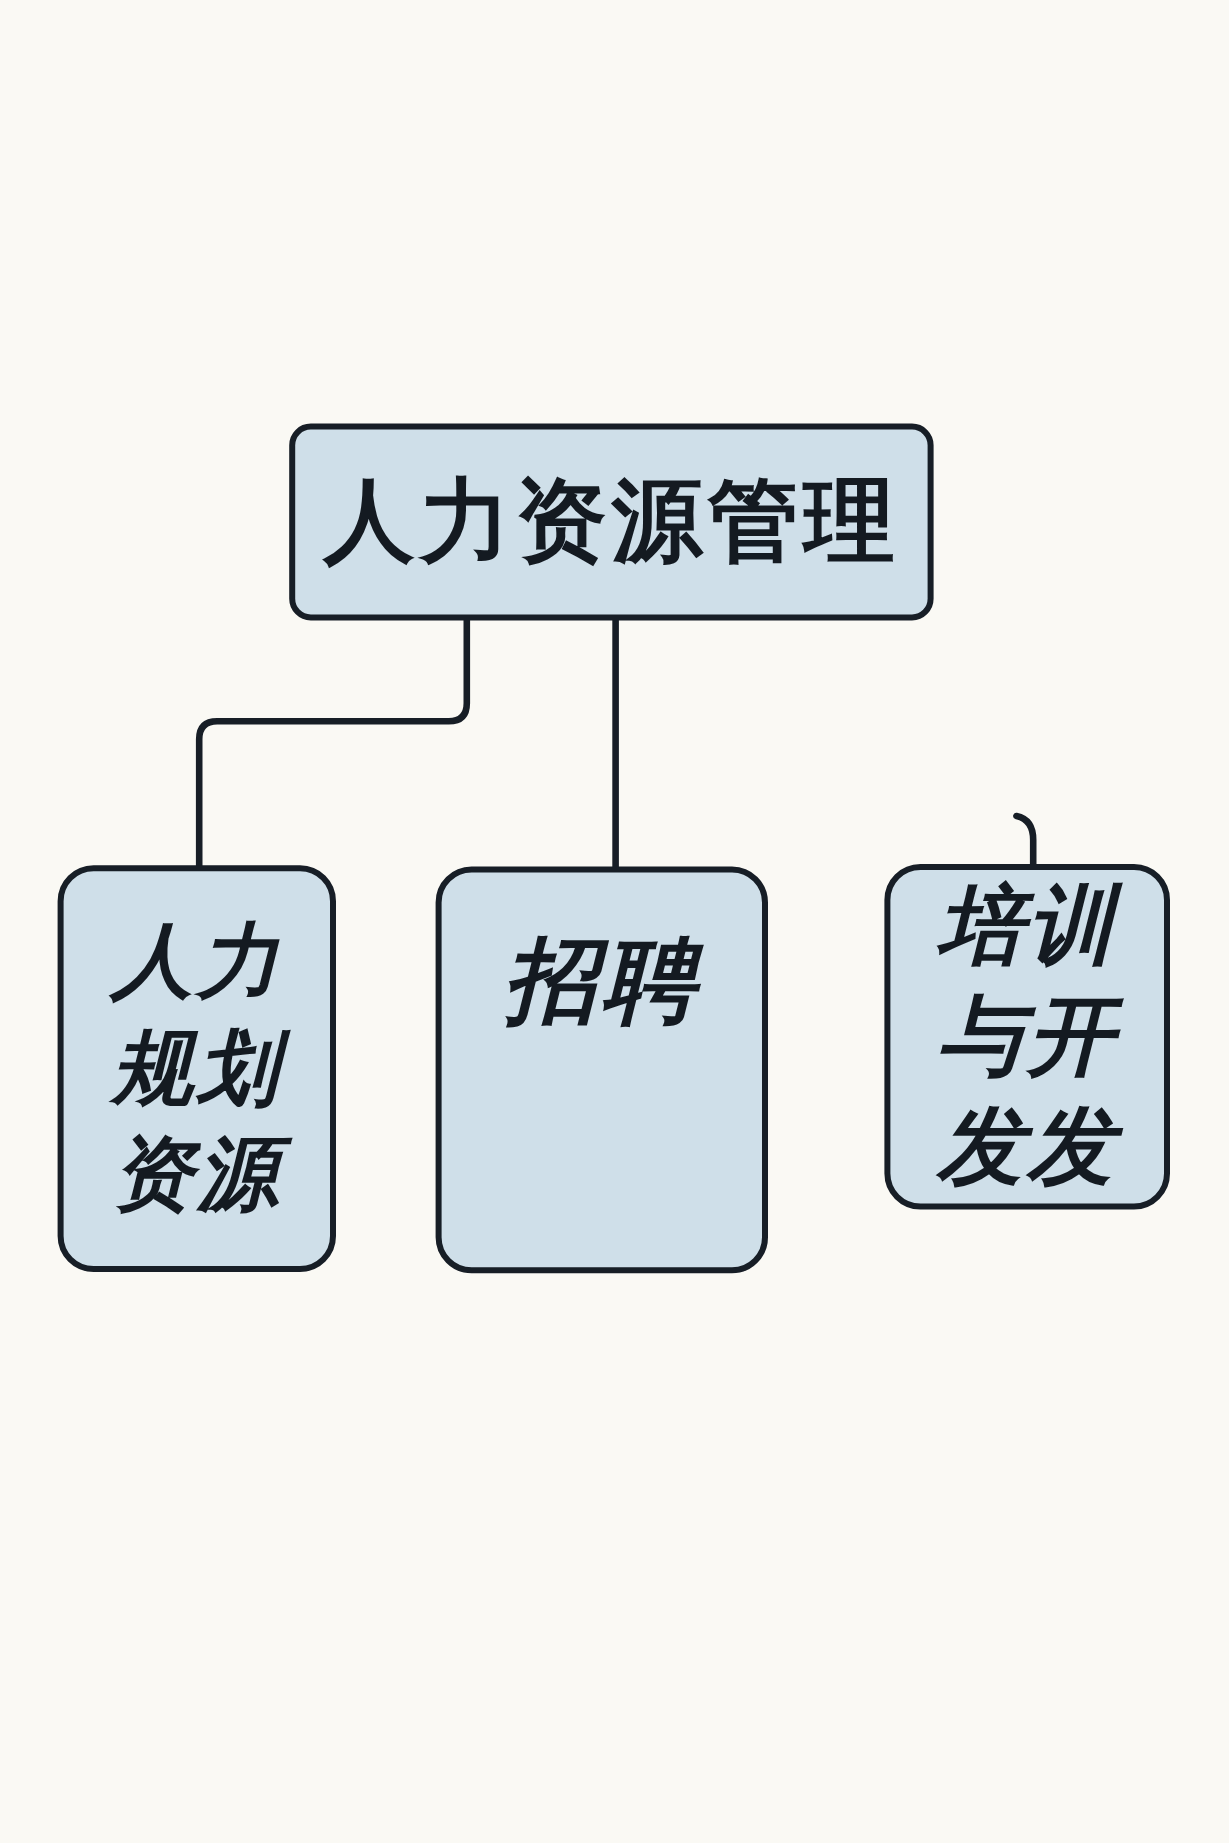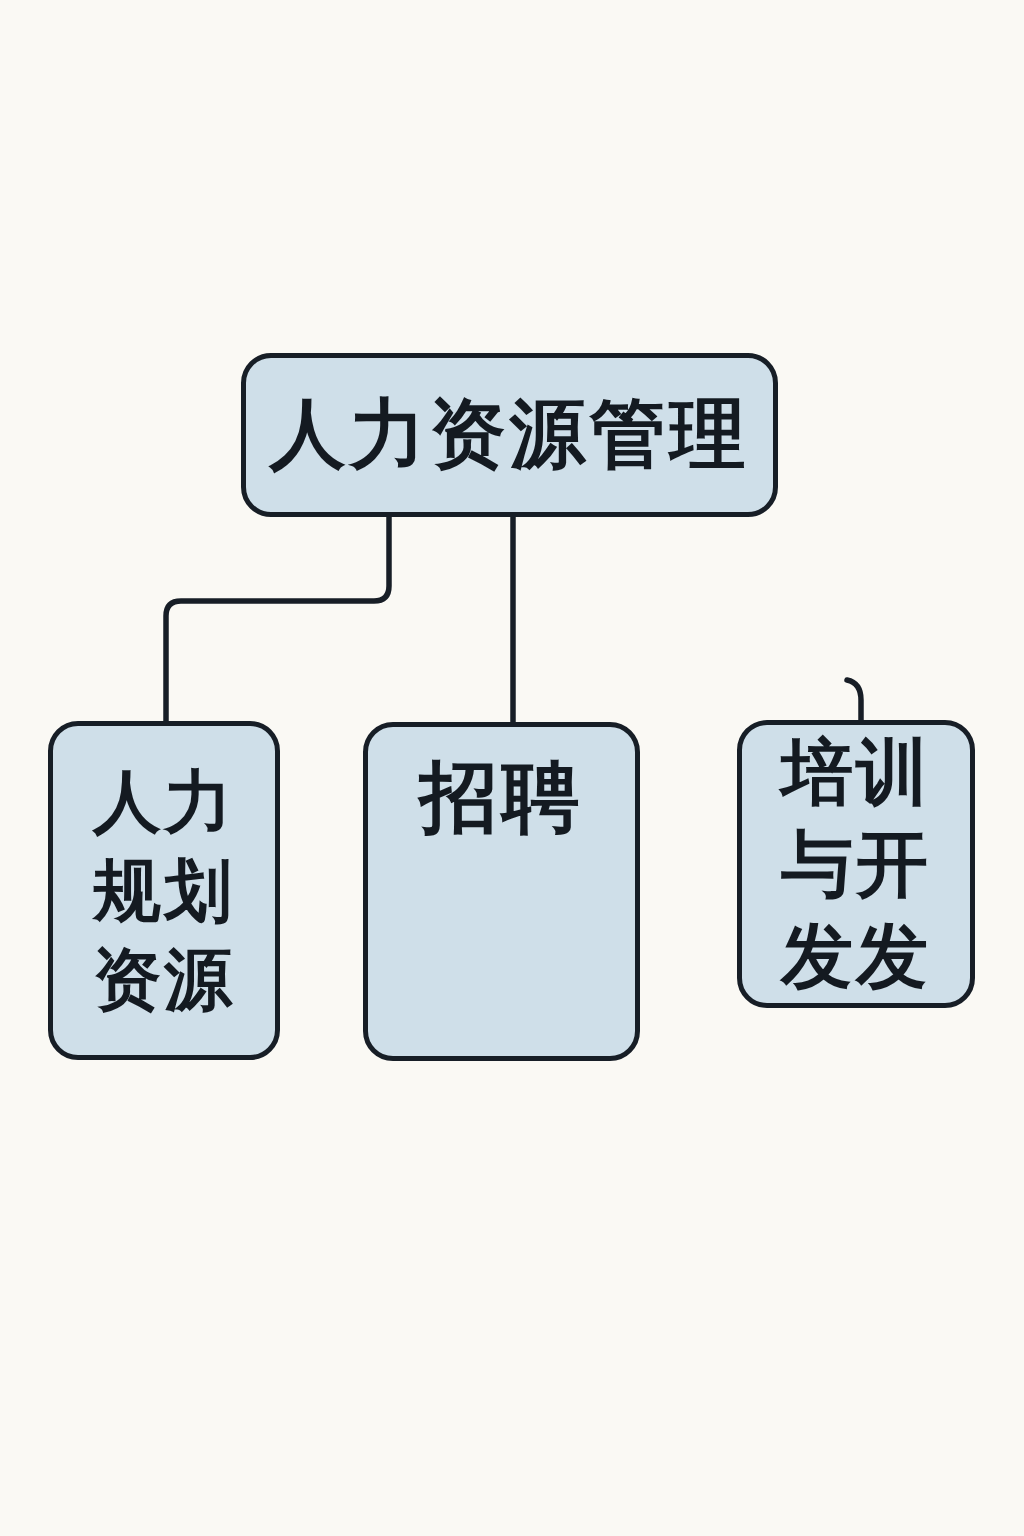--- a/index.html
+++ b/index.html
@@ -43,39 +43,40 @@
     flex-direction: column;
     align-items: center;
     justify-content: center;
     color: var(--text);
     font-weight: bold;
     text-align: center;
   }
   .node-root {
     left: 241px; top: 353px;
     width: 537px; height: 164px;
-    border-radius: 30px;
+    border-radius: 18px;
     font-size: 76px;
     letter-spacing: 4px;
   }
   .node-child {
     border-radius: 30px;
+    font-style: italic;
   }
   .node-left {
     left: 48px; top: 721px;
     width: 232px; height: 339px;
     font-size: 68px;
     line-height: 89px;
     letter-spacing: 3px;
   }
   .node-middle {
     left: 363px; top: 722px;
     width: 277px; height: 339px;
     justify-content: flex-start;
-    padding-top: 20px;
+    padding-top: 40px;
     font-size: 78px;
     line-height: 100px;
     letter-spacing: 4px;
   }
   .node-right {
     left: 737px; top: 720px;
     width: 238px; height: 288px;
     font-size: 72px;
     line-height: 92px;
     letter-spacing: 3px;

